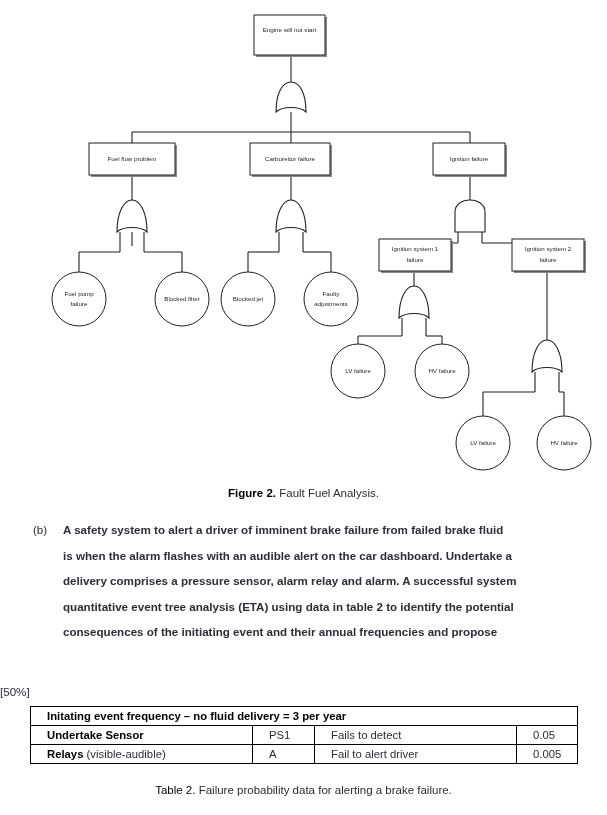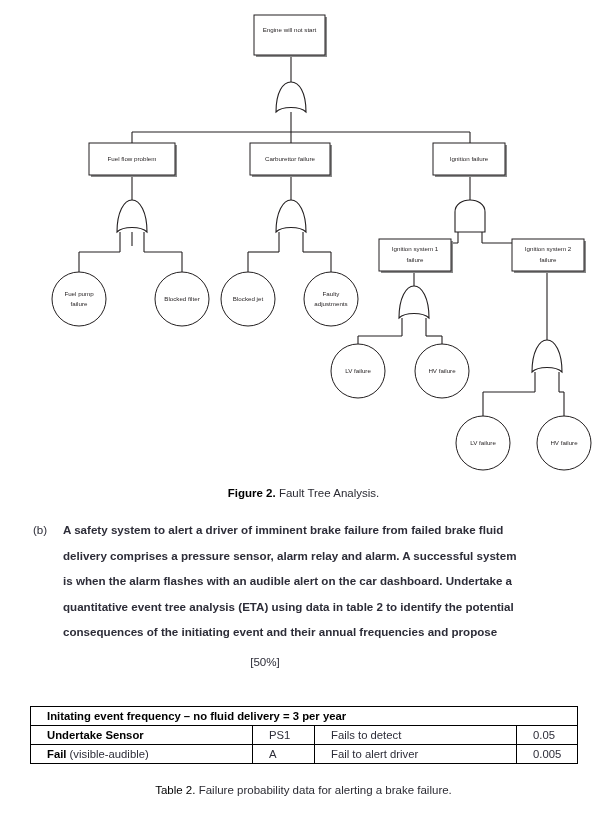--- a/index.html
+++ b/index.html
@@ -37,22 +37,22 @@
 
   
   .para-block{
     position:absolute;left:33px;top:517px;width:545px;
     font-size:11.6px;line-height:25.5px;color:#2d2d38;
   }
   .para-row{display:flex;align-items:flex-start;}
   .para-marker{width:30px;flex:0 0 30px;}
   .para-text{flex:1 1 auto;font-weight:bold;}
   .marks{
-    position:absolute;left:0;top:655px;width:530px;
-    text-align:center;font-size:11.6px;color:#2d2d38;
+    position:absolute;left:0;top:685px;width:530px;
+    text-align:left;font-size:11.6px;color:#2d2d38;
   }
 
   
   .tbl-wrap{position:absolute;left:30px;top:706px;width:548px;}
   table.data{
     border-collapse:collapse;width:548px;
     font-size:11.3px;color:#2d2d38;
     table-layout:fixed;
   }
   table.data td{
@@ -224,35 +224,35 @@
     </g>
     <g>
       <path class="gate" d="M399,318 C399,298 406,286 414,286 C422,286 429,298 429,318 C423,312 405,312 399,318 Z"></path>
     </g>
     <g>
       <path class="gate" d="M532,372 C532,352 539,340 547,340 C555,340 562,352 562,372 C556,366 538,366 532,372 Z"></path>
     </g>
   </svg>
 
   <div class="fig-caption">
-    <b>Figure 2.</b><span> Fault Tree Analysis.</span>
+    <b>Figure 2.</b><span> Fault Fuel Analysis.</span>
   </div>
 
   <div class="para-block">
     <div class="para-row">
       <div class="para-marker">(b)</div>
       <div class="para-text">A safety system to alert a driver of imminent brake failure from failed brake fluid</div>
     </div>
     <div class="para-row">
       <div class="para-marker"></div>
+      <div class="para-text">is when the alarm flashes with an audible alert on the car dashboard. Undertake a</div>
+    </div>
+    <div class="para-row">
+      <div class="para-marker"></div>
       <div class="para-text">delivery comprises a pressure sensor, alarm relay and alarm. A successful system</div>
-    </div>
-    <div class="para-row">
-      <div class="para-marker"></div>
-      <div class="para-text">is when the alarm flashes with an audible alert on the car dashboard. Undertake a</div>
     </div>
     <div class="para-row">
       <div class="para-marker"></div>
       <div class="para-text">quantitative event tree analysis (ETA) using data in table 2 to identify the potential</div>
     </div>
     <div class="para-row">
       <div class="para-marker"></div>
       <div class="para-text">consequences of the initiating event and their annual frequencies and propose</div>
     </div>
   </div>
@@ -271,21 +271,21 @@
         <tr>
           <td class="hdr" colspan="4">Initating event frequency – no fluid delivery = 3 per year</td>
         </tr>
         <tr>
           <td><span class="bold">Undertake Sensor</span><span></span></td>
           <td>PS1</td>
           <td>Fails to detect</td>
           <td>0.05</td>
         </tr>
         <tr>
-          <td><span class="bold">Fail</span><span> (visible-audible)</span></td>
+          <td><span class="bold">Relays</span><span> (visible-audible)</span></td>
           <td>A</td>
           <td>Fail to alert driver</td>
           <td>0.005</td>
         </tr>
       </tbody>
     </table>
   </div>
 
   <div class="tbl-caption">
     <b>Table 2.</b><span> Failure probability data for alerting a brake failure.</span>

